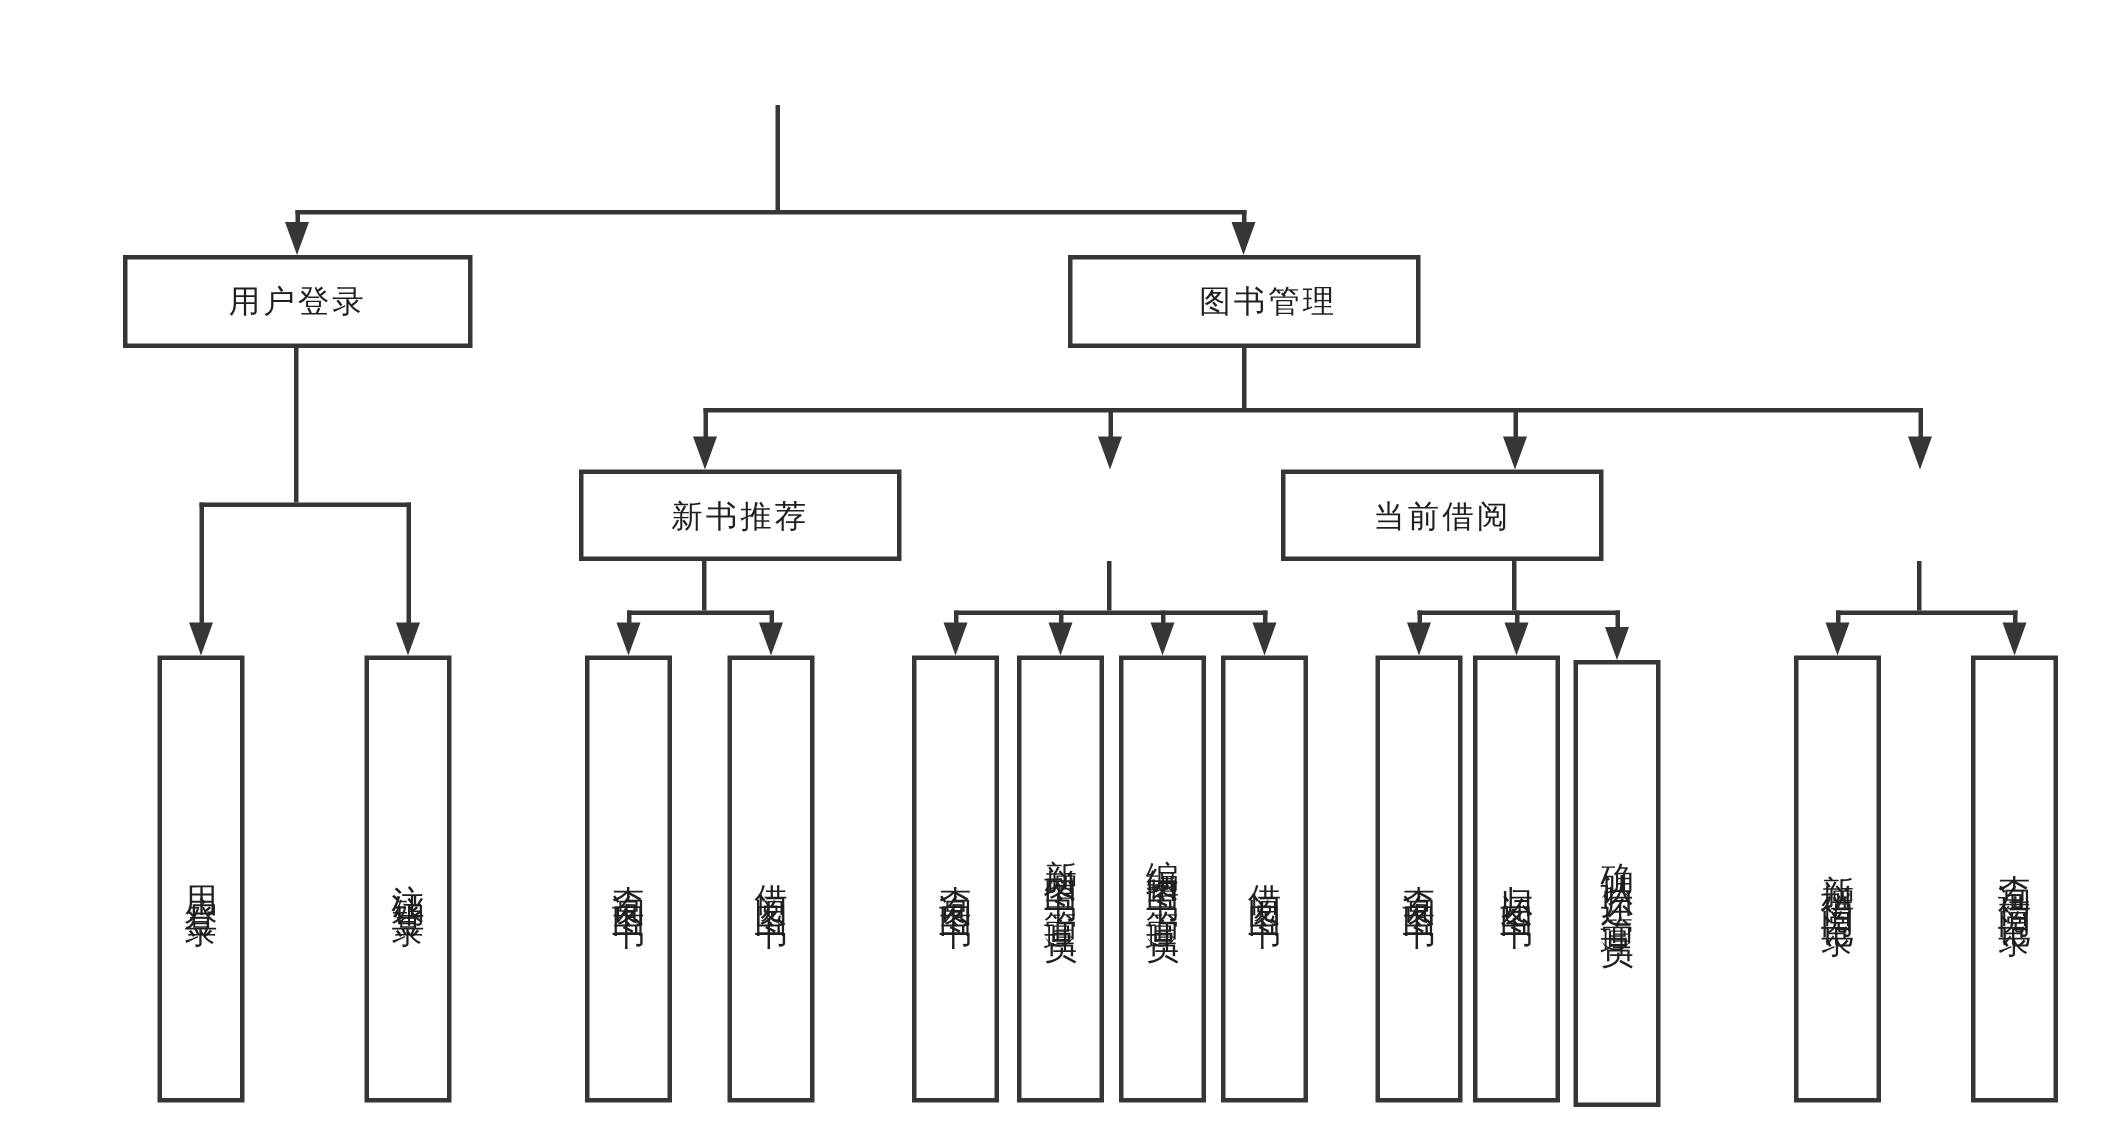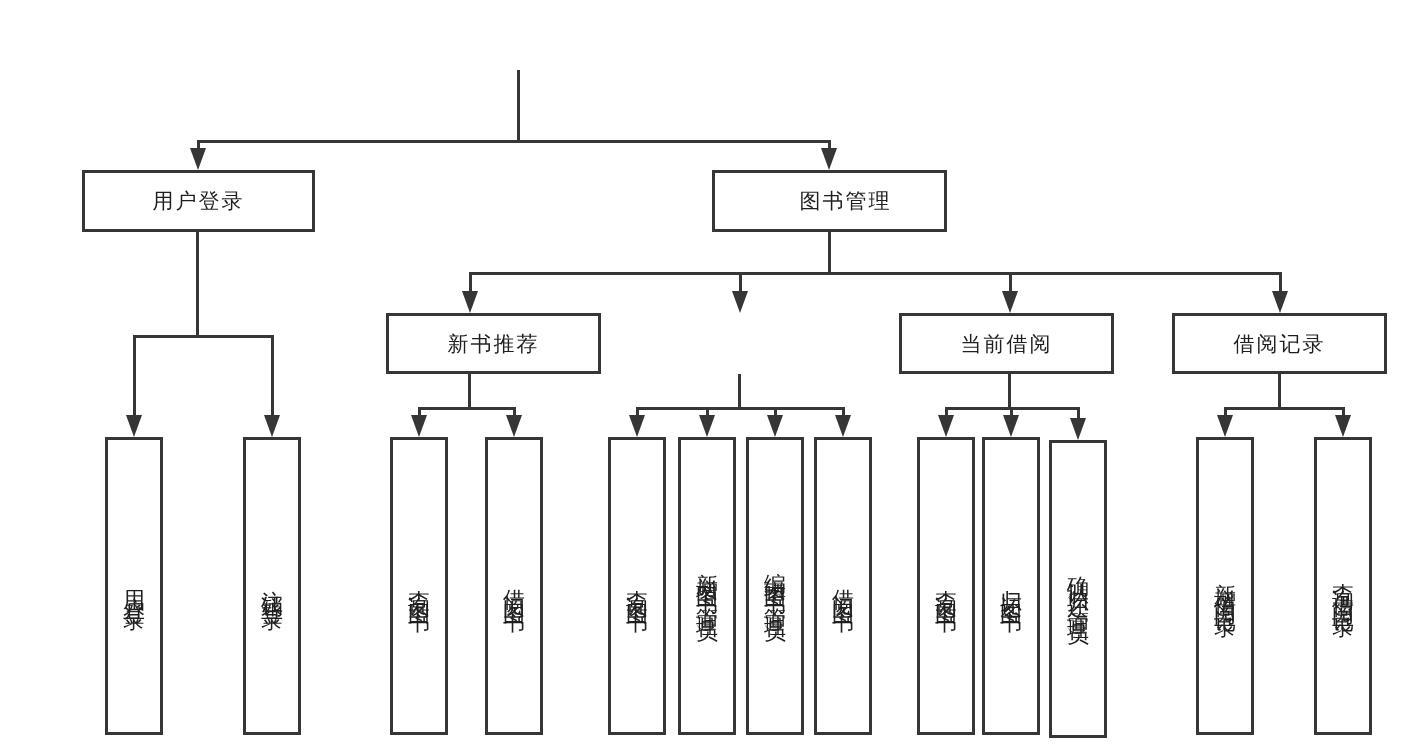--- a/index.html
+++ b/index.html
@@ -104,25 +104,22 @@
   <div class="vline" style="left:739px;top:272px;height:23px;"></div>
   <div class="arrow" style="left:732px;top:291px;"></div>
   <div class="vline" style="left:1009px;top:272px;height:23px;"></div>
   <div class="arrow" style="left:1002px;top:291px;"></div>
   <div class="vline" style="left:1279px;top:272px;height:23px;"></div>
   <div class="arrow" style="left:1272px;top:291px;"></div>
 
   <div class="box" style="left:362px;top:313px;width:215px;height:61px;margin-left:24px;">
     <span>新书推荐</span>
   </div>
-  <div class="box" style="left:899px;top:313px;width:215px;height:61px;text-align:right;">
+  <div class="box" style="left:854px;top:313px;width:215px;height:61px;text-align:right;">
     <span>当前借阅</span>
-  </div>
-  <div class="box" style="left:1172px;top:313px;width:215px;height:61px;">
-    <span>借阅记录</span>
   </div>
 
   <div class="vline" style="left:468px;top:374px;height:33px;"></div>
   <div class="hline" style="left:418px;top:407px;width:98px;"></div>
   <div class="vline" style="left:418px;top:407px;height:12px;"></div>
   <div class="arrow" style="left:411px;top:415px;"></div>
   <div class="vline" style="left:513px;top:407px;height:12px;"></div>
   <div class="arrow" style="left:506px;top:415px;"></div>
 
   <div class="vline" style="left:738px;top:374px;height:33px;"></div>

